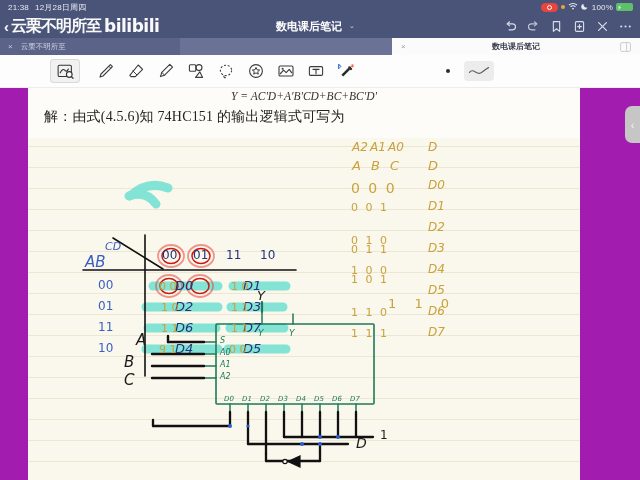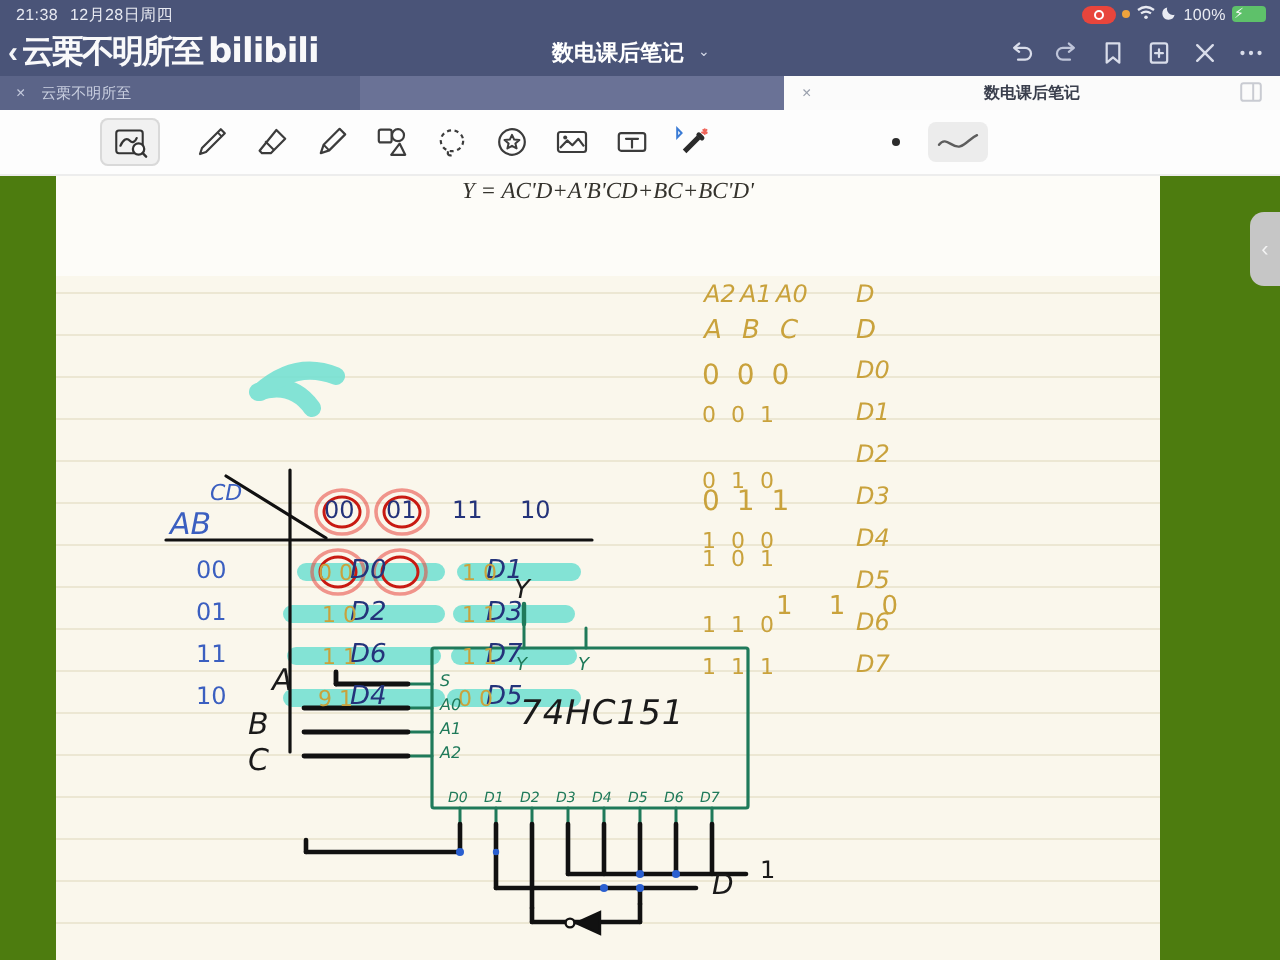--- a/index.html
+++ b/index.html
@@ -96,21 +96,21 @@
   #tools-right { margin-left: auto; display: flex; align-items: center; gap: 14px; padding-right: 146px; }
   #size-dot { width: 4px; height: 4px; border-radius: 50%; background: #2c2c2c; }
   #stroke-preview {
     width: 30px; height: 20px; background: #ececec; border-radius: 4px;
     display: flex; align-items: center; justify-content: center;
   }
 
   
   #page-wrap {
     position: absolute; left: 0; top: 88px; width: 640px; height: 392px;
-    background: #4d7c0f; overflow: hidden;
+    background: #a21caf; overflow: hidden;
   }
   #page {
     position: absolute; left: 28px; top: 0; width: 552px; height: 392px;
     background: #faf7ec;
   }
   #rules { position: absolute; inset: 0; }
   .rule { position: absolute; left: 0; width: 552px; height: 1px; background: #ece7d3; }
 
   
   #printed-band {
@@ -342,20 +342,21 @@
         <div class="rule" style="top: 268px;"></div>
         <div class="rule" style="top: 289px;"></div>
         <div class="rule" style="top: 310px;"></div>
         <div class="rule" style="top: 331px;"></div>
         <div class="rule" style="top: 352px;"></div>
         <div class="rule" style="top: 373px;"></div>
       </div>
 
     <div id="printed-band">
       <div id="formula-line">Y = AC'D+A'B'CD+BC+BC'D'</div>
+      <div id="solution-line">解：由式(4.5.6)知 74HC151 的输出逻辑式可写为</div>
     </div>
 
     <div id="ink">
 
       <svg width="552" height="392">
         <g stroke="#6fe0d2" stroke-width="9" fill="none" stroke-linecap="round" opacity="0.85">
           <path d="M128 116 Q118 102 101 108"></path>
           <path d="M102 108 Q120 92 140 100"></path>
           <path d="M125 198 L190 198"></path>
           <path d="M205 198 L258 198"></path>
@@ -502,21 +503,21 @@
 
       <span class="hw hw-gold" style="left:323px;top:92px;font-size:14px;letter-spacing:2px;">0  0  0</span>
       <span class="hw hw-gold" style="left:400px;top:90px;font-size:12px;font-style:italic;">D0</span>
 
       <span class="hw hw-gold" style="left:323px;top:113px;font-size:11px;letter-spacing:2px;">0  0  1</span>
       <span class="hw hw-gold" style="left:400px;top:111px;font-size:12px;font-style:italic;">D1</span>
 
       <span class="hw hw-gold" style="left:323px;top:134px;font-size:11px;letter-spacing:2px;margin-top:12px;">0  1  0</span>
       <span class="hw hw-gold" style="left:400px;top:132px;font-size:12px;font-style:italic;">D2</span>
 
-      <span class="hw hw-gold" style="left:323px;top:155px;font-size:14px;letter-spacing:2px;">0  1  1</span>
+      <span class="hw hw-gold" style="left:323px;top:155px;font-size:11px;letter-spacing:2px;">0  1  1</span>
       <span class="hw hw-gold" style="left:400px;top:153px;font-size:12px;font-style:italic;">D3</span>
 
       <span class="hw hw-gold" style="left:323px;top:176px;font-size:11px;letter-spacing:2px;">1  0  0</span>
       <span class="hw hw-gold" style="left:400px;top:174px;font-size:12px;font-style:italic;">D4</span>
 
       <span class="hw hw-gold" style="left:323px;top:185px;font-size:11px;letter-spacing:2px;">1  0  1</span>
       <span class="hw hw-gold" style="left:400px;top:195px;font-size:12px;font-style:italic;">D5</span>
 
       <span class="hw hw-gold" style="left:323px;top:218px;font-size:11px;letter-spacing:2px;">1  1  0</span>
       <span class="hw hw-gold" style="left:400px;top:216px;font-size:12px;font-style:italic;">D6</span>
@@ -529,21 +530,20 @@
       <span class="hw hw-green" style="left:261px;top:240px;font-size:9px;font-style:italic;">Y</span>
       <span class="hw hw-green" style="left:192px;top:248px;font-size:8px;font-style:italic;">S</span>
       <span class="hw hw-green" style="left:192px;top:260px;font-size:8px;font-style:italic;">A0</span>
       <span class="hw hw-green" style="left:192px;top:272px;font-size:8px;font-style:italic;">A1</span>
       <span class="hw hw-green" style="left:192px;top:284px;font-size:8px;font-style:italic;">A2</span>
 
       <span class="hw hw-dark" style="left:108px;top:243px;font-size:15px;font-style:italic;">A</span>
       <span class="hw hw-dark" style="left:96px;top:265px;font-size:15px;font-style:italic;">B</span>
       <span class="hw hw-dark" style="left:96px;top:283px;font-size:15px;font-style:italic;">C</span>
 
-      <span class="hw hw-dark" style="left:232px;top:259px;font-size:17px;font-style:italic;letter-spacing:.5px;">74HC151</span>
 
       <span class="hw hw-green" style="left:196px;top:307px;font-size:7px;font-style:italic;">D0</span>
       <span class="hw hw-green" style="left:214px;top:307px;font-size:7px;font-style:italic;">D1</span>
       <span class="hw hw-green" style="left:232px;top:307px;font-size:7px;font-style:italic;">D2</span>
       <span class="hw hw-green" style="left:250px;top:307px;font-size:7px;font-style:italic;">D3</span>
       <span class="hw hw-green" style="left:268px;top:307px;font-size:7px;font-style:italic;">D4</span>
       <span class="hw hw-green" style="left:286px;top:307px;font-size:7px;font-style:italic;">D5</span>
       <span class="hw hw-green" style="left:304px;top:307px;font-size:7px;font-style:italic;">D6</span>
       <span class="hw hw-green" style="left:322px;top:307px;font-size:7px;font-style:italic;">D7</span>
 

